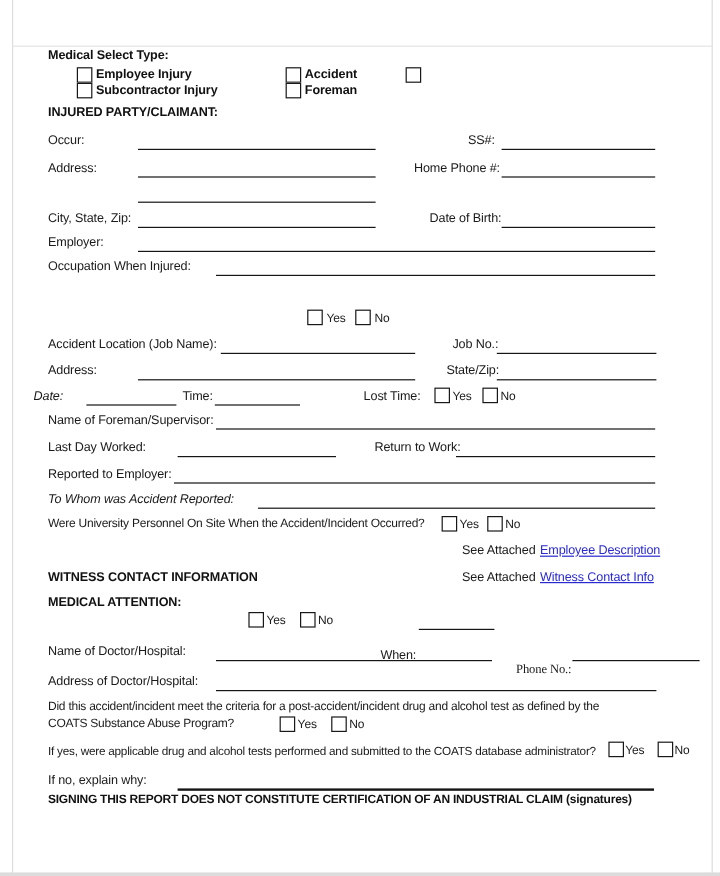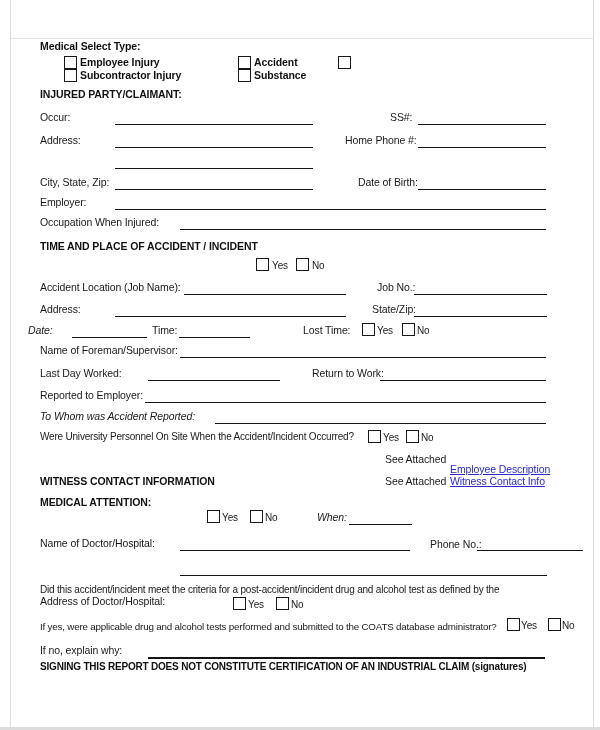--- a/index.html
+++ b/index.html
@@ -31,21 +31,21 @@
 
   <div class="cb" style="left:64px;top:56px;"></div>
   <div class="l b" style="left:80px;top:56px;">Employee Injury</div>
   <div class="cb" style="left:238px;top:56px;"></div>
   <div class="l b" style="left:254px;top:56px;">Accident</div>
   <div class="cb" style="left:338px;top:56px;"></div>
 
   <div class="cb" style="left:64px;top:69px;"></div>
   <div class="l b" style="left:80px;top:69px;">Subcontractor Injury</div>
   <div class="cb" style="left:238px;top:69px;"></div>
-  <div class="l b" style="left:254px;top:69px;">Substance</div>
+  <div class="l b" style="left:254px;top:69px;">Foreman</div>
 
   <div class="l b" style="left:40px;top:88px;">INJURED PARTY/CLAIMANT:</div>
 
   <div class="l" style="left:40px;top:111px;">Occur:</div>
   <div class="ln" style="left:115px;top:124px;width:198px;"></div>
   <div class="l" style="left:390px;top:111px;">SS#:</div>
   <div class="ln" style="left:418px;top:124px;width:128px;"></div>
 
   <div class="l" style="left:40px;top:134px;">Address:</div>
   <div class="ln" style="left:115px;top:147px;width:198px;"></div>
@@ -58,21 +58,20 @@
   <div class="ln" style="left:115px;top:189px;width:198px;"></div>
   <div class="l" style="left:358px;top:176px;">Date of Birth:</div>
   <div class="ln" style="left:418px;top:189px;width:128px;"></div>
 
   <div class="l" style="left:40px;top:196px;">Employer:</div>
   <div class="ln" style="left:115px;top:209px;width:431px;"></div>
 
   <div class="l" style="left:40px;top:216px;">Occupation When Injured:</div>
   <div class="ln" style="left:180px;top:229px;width:366px;"></div>
 
-  <div class="l b" style="left:40px;top:240px;">TIME AND PLACE OF ACCIDENT / INCIDENT</div>
 
   <div class="cb" style="left:256px;top:258px;"></div>
   <div class="cbl" style="left:272px;top:260px;">Yes</div>
   <div class="cb" style="left:296px;top:258px;"></div>
   <div class="cbl" style="left:312px;top:260px;">No</div>
 
   <div class="l" style="left:40px;top:281px;">Accident Location (Job Name):</div>
   <div class="ln" style="left:184px;top:294px;width:162px;"></div>
   <div class="l" style="left:377px;top:281px;">Job No.:</div>
   <div class="ln" style="left:414px;top:294px;width:133px;"></div>
@@ -106,44 +105,45 @@
   <div class="l" style="left:40px;top:410px;font-style:italic;">To Whom was Accident Reported:</div>
   <div class="ln" style="left:215px;top:423px;width:331px;"></div>
 
   <div class="l q" style="left:40px;top:431px;">Were University Personnel On Site When the Accident/Incident Occurred?</div>
   <div class="cb" style="left:368px;top:430px;"></div>
   <div class="cbl" style="left:383px;top:432px;">Yes</div>
   <div class="cb" style="left:406px;top:430px;"></div>
   <div class="cbl" style="left:421px;top:432px;">No</div>
 
   <div class="l" style="left:385px;top:453px;">See Attached</div>
-  <div class="l link" style="left:450px;top:463px;">Employee Description</div>
+  <div class="l link" style="left:450px;top:453px;">Employee Description</div>
 
   <div class="l b" style="left:40px;top:475px;">WITNESS CONTACT INFORMATION</div>
   <div class="l" style="left:385px;top:475px;">See Attached</div>
   <div class="l link" style="left:450px;top:475px;">Witness Contact Info</div>
 
   <div class="l b" style="left:40px;top:496px;">MEDICAL ATTENTION:</div>
 
   <div class="cb" style="left:207px;top:510px;"></div>
   <div class="cbl" style="left:222px;top:512px;">Yes</div>
   <div class="cb" style="left:250px;top:510px;"></div>
   <div class="cbl" style="left:265px;top:512px;">No</div>
-  <div class="l" style="left:317px;top:511px;font-style:italic;">When:</div>
+  <div class="l" style="left:317px;top:540px;">When:</div>
   <div class="ln" style="left:349px;top:524px;width:63px;"></div>
 
   <div class="l" style="left:40px;top:537px;">Name of Doctor/Hospital:</div>
   <div class="ln" style="left:180px;top:550px;width:230px;"></div>
-  <div class="l" style="left:430px;top:538px;">Phone No.:</div>
+  <div class="l" style="left:430px;top:553px;font-family:Liberation Serif, serif;">Phone No.:</div>
   <div class="ln" style="left:477px;top:550px;width:106px;"></div>
 
-  <div class="l" style="left:40px;top:562px;margin-top:33px;">Address of Doctor/Hospital:</div>
+  <div class="l" style="left:40px;top:562px;">Address of Doctor/Hospital:</div>
   <div class="ln" style="left:180px;top:575px;width:367px;"></div>
 
   <div class="l q" style="left:40px;top:584px;">Did this accident/incident meet the criteria for a post-accident/incident drug and alcohol test as defined by the</div>
+  <div class="l q" style="left:40px;top:598px;">COATS Substance Abuse Program?</div>
   <div class="cb" style="left:233px;top:597px;"></div>
   <div class="cbl" style="left:248px;top:599px;">Yes</div>
   <div class="cb" style="left:276px;top:597px;"></div>
   <div class="cbl" style="left:291px;top:599px;">No</div>
 
   <div class="l q sm" style="left:40px;top:621px;">If yes, were applicable drug and alcohol tests performed and submitted to the COATS database administrator?</div>
   <div class="cb" style="left:507px;top:618px;"></div>
   <div class="cbl" style="left:521px;top:620px;">Yes</div>
   <div class="cb" style="left:548px;top:618px;"></div>
   <div class="cbl" style="left:562px;top:620px;">No</div>

